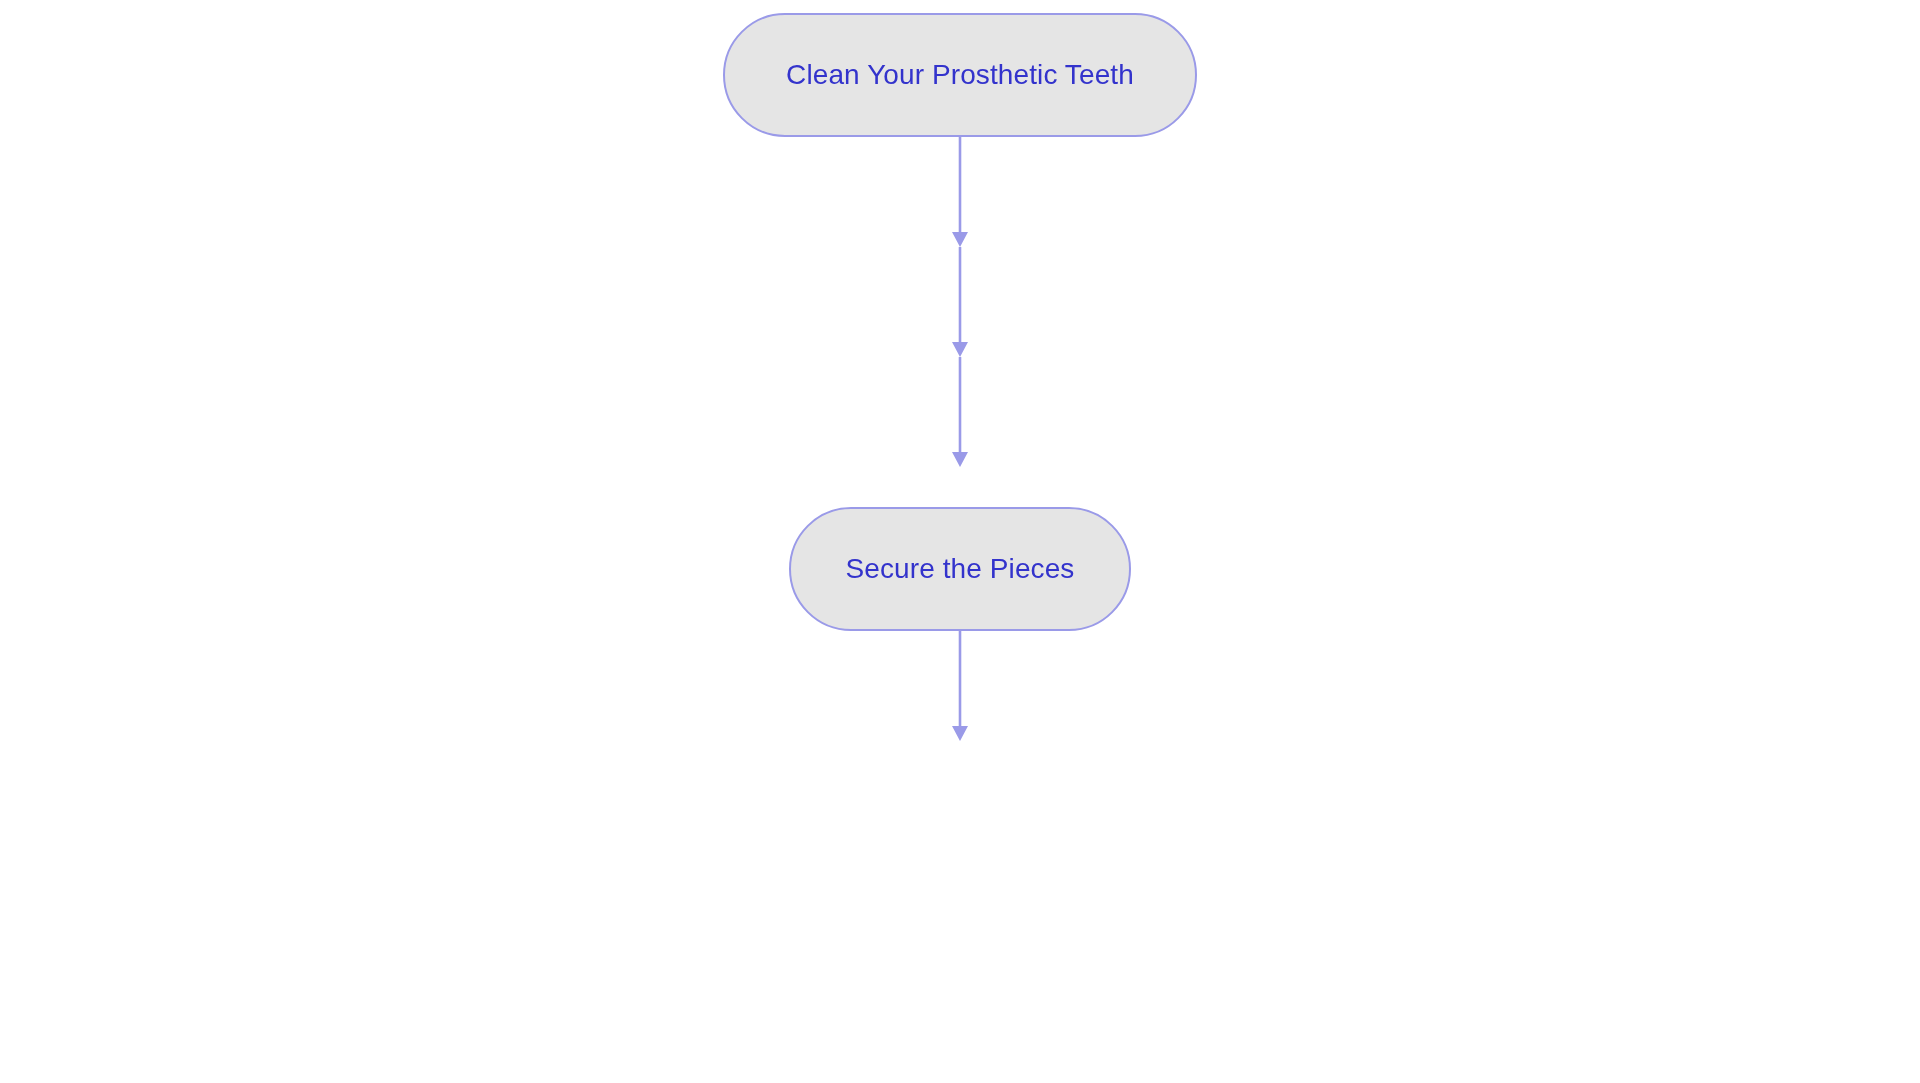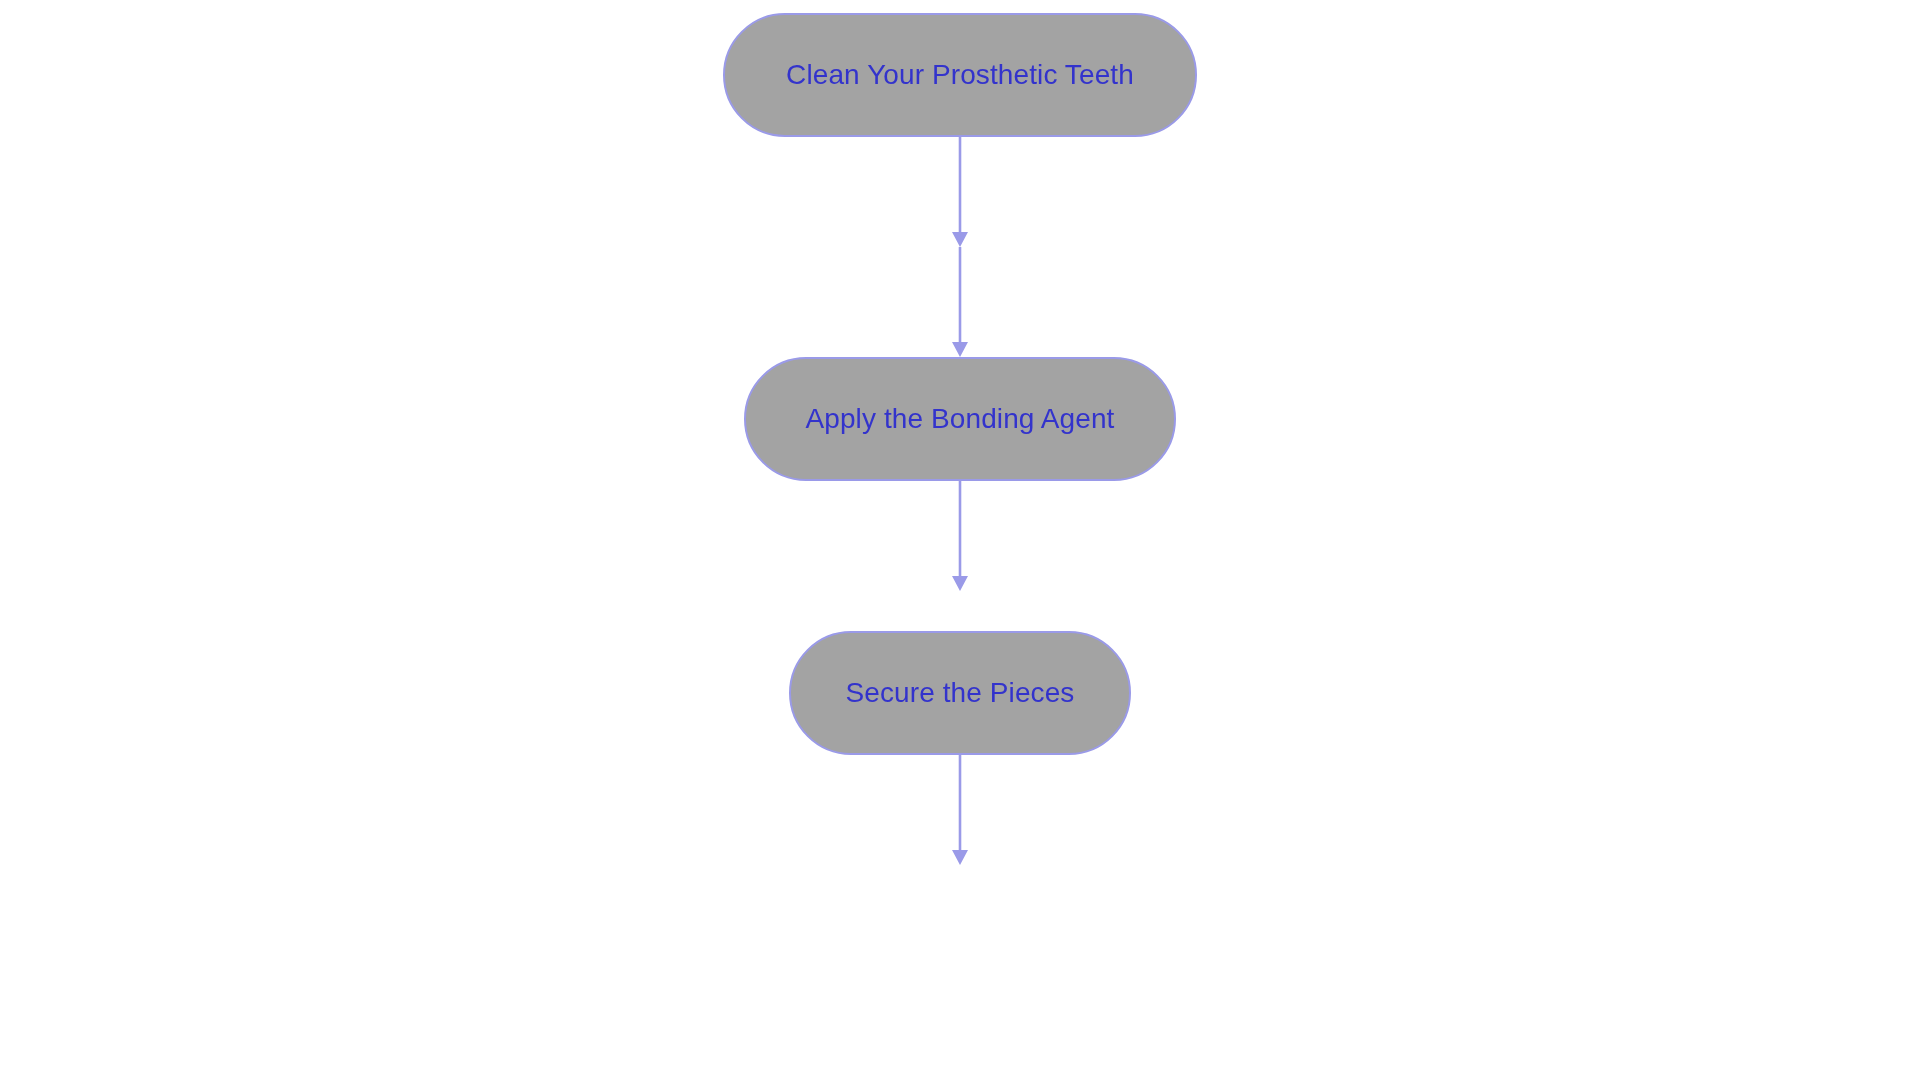--- a/index.html
+++ b/index.html
@@ -35,21 +35,21 @@
   }
 
   
   .flow-node {
     box-sizing: border-box;
     display: flex;
     align-items: center;
     justify-content: center;
     height: 124px;
     border-radius: 62px;
-    background: #a3a3a3;
+    background: #e5e5e5;
     border: 2px solid #9a9ae8;
     color: #3333cc;
     font-size: 28px;
     font-weight: 400;
     letter-spacing: 0.1px;
     white-space: nowrap;
     padding: 0 46px;
   }
 
   .flow-node .node-label {
@@ -101,23 +101,20 @@
     </div>
 
 
     <div class="flow-edge">
       <svg class="edge-svg" viewBox="0 0 30 110" xmlns="http://www.w3.org/2000/svg">
         <line x1="15" y1="0" x2="15" y2="96" stroke="#9a9ae8" stroke-width="2.6"></line>
         <polygon points="7,95 23,95 15,110" fill="#9a9ae8"></polygon>
       </svg>
     </div>
 
-    <div class="flow-node n3">
-      <span class="node-label">Apply the Bonding Agent</span>
-    </div>
 
     <div class="flow-edge">
       <svg class="edge-svg" viewBox="0 0 30 110" xmlns="http://www.w3.org/2000/svg">
         <line x1="15" y1="0" x2="15" y2="96" stroke="#9a9ae8" stroke-width="2.6"></line>
         <polygon points="7,95 23,95 15,110" fill="#9a9ae8"></polygon>
       </svg>
     </div>
 
     <div class="flow-node n4">
       <span class="node-label">Secure the Pieces</span>

